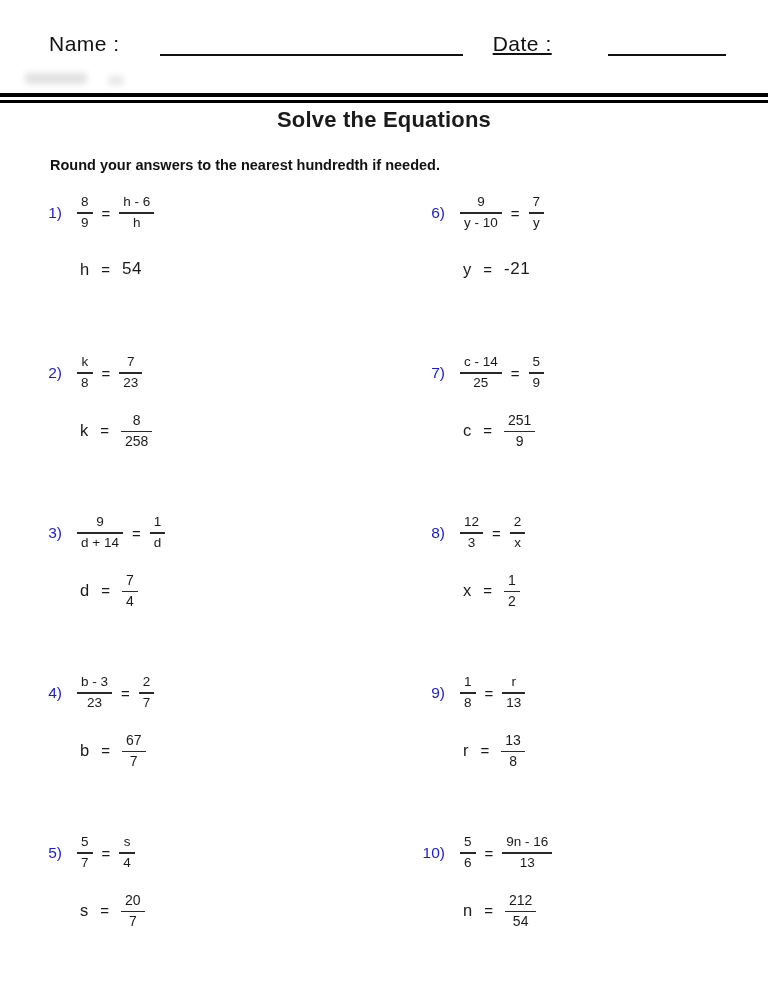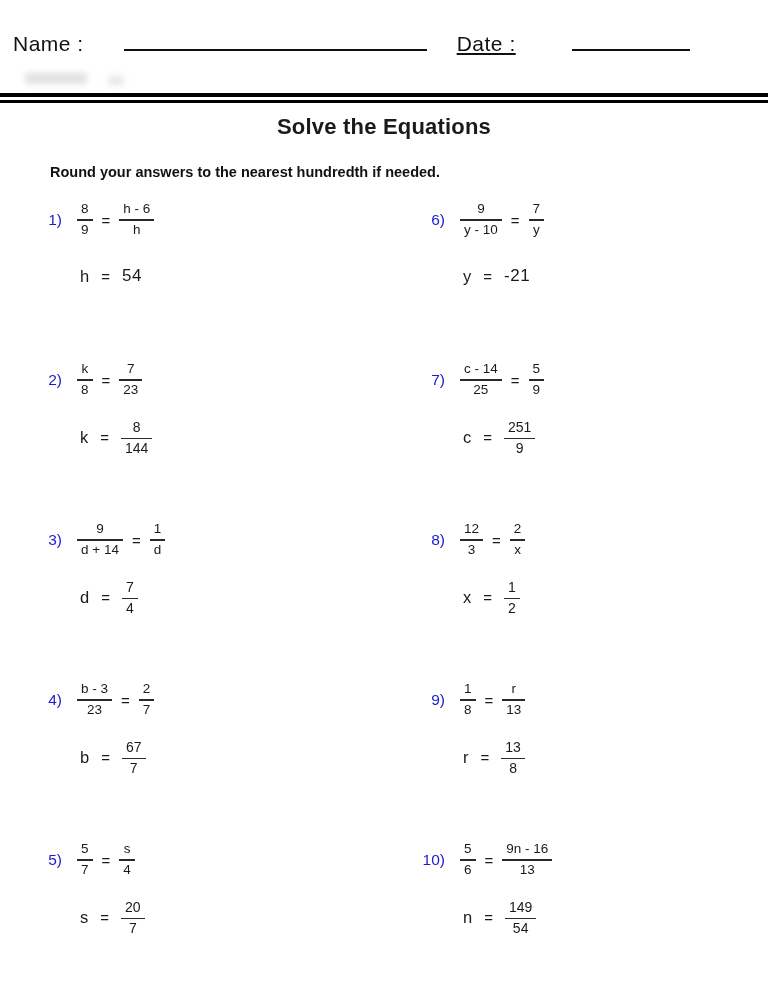--- a/index.html
+++ b/index.html
@@ -6,22 +6,23 @@
   html, body { width: 768px; height: 994px; background: #ffffff; overflow: hidden; }
   body {
     font-family: "Liberation Sans", sans-serif;
     color: #1a1a1a;
     position: relative;
   }
 
   
   .topbar {
     display: flex;
-    align-items: flex-start;
+    align-items: flex-end;
     padding: 32px 28px 0 13px;
+    margin-left: 36px;
   }
   .hdr-label {
     font-size: 21px;
     letter-spacing: 0.5px;
     color: #111;
   }
   .blank-line {
     display: inline-block;
     border-bottom: 2px solid #111;
     height: 1.2em;
@@ -51,21 +52,21 @@
   .double-rule {
     margin-top: 37px;
     height: 10px;
     border-top: 4px solid #000;
     border-bottom: 3px solid #000;
     width: 100%;
   }
 
   
   .title {
-    margin-top: 11px;
+    margin-top: 4px;
     text-align: center;
     font-size: 22px;
     font-weight: bold;
     letter-spacing: 0.2px;
   }
   .instruction {
     margin: 24px 16px 0 50px;
     font-size: 14.5px;
     font-weight: bold;
     color: #111;
@@ -206,21 +207,21 @@
         <span class="fbar"></span>
         <span class="fden">23</span>
       </span>
     </div>
     <div class="ans-row">
       <span class="avar">k</span>
       <span class="eq-sign">=</span>
       <span class="aval"><span class="frac">
               <span class="fnum">8</span>
               <span class="fbar"></span>
-              <span class="fden">144</span>
+              <span class="fden">258</span>
             </span></span>
     </div>
   </div>
 
   <div class="problem">
     <div class="eq-row">
       <span class="pnum" style="color: rgb(28, 28, 205);">7)</span>
       <span class="frac lhs">
         <span class="fnum">c - 14</span>
         <span class="fbar"></span>
@@ -386,20 +387,20 @@
       <span class="frac rhs">
         <span class="fnum">9n - 16</span>
         <span class="fbar"></span>
         <span class="fden">13</span>
       </span>
     </div>
     <div class="ans-row">
       <span class="avar">n</span>
       <span class="eq-sign">=</span>
       <span class="aval"><span class="frac">
-              <span class="fnum">149</span>
+              <span class="fnum">212</span>
               <span class="fbar"></span>
               <span class="fden">54</span>
             </span></span>
     </div>
   </div>
 </div>
 </div>
 
 </body></html>

